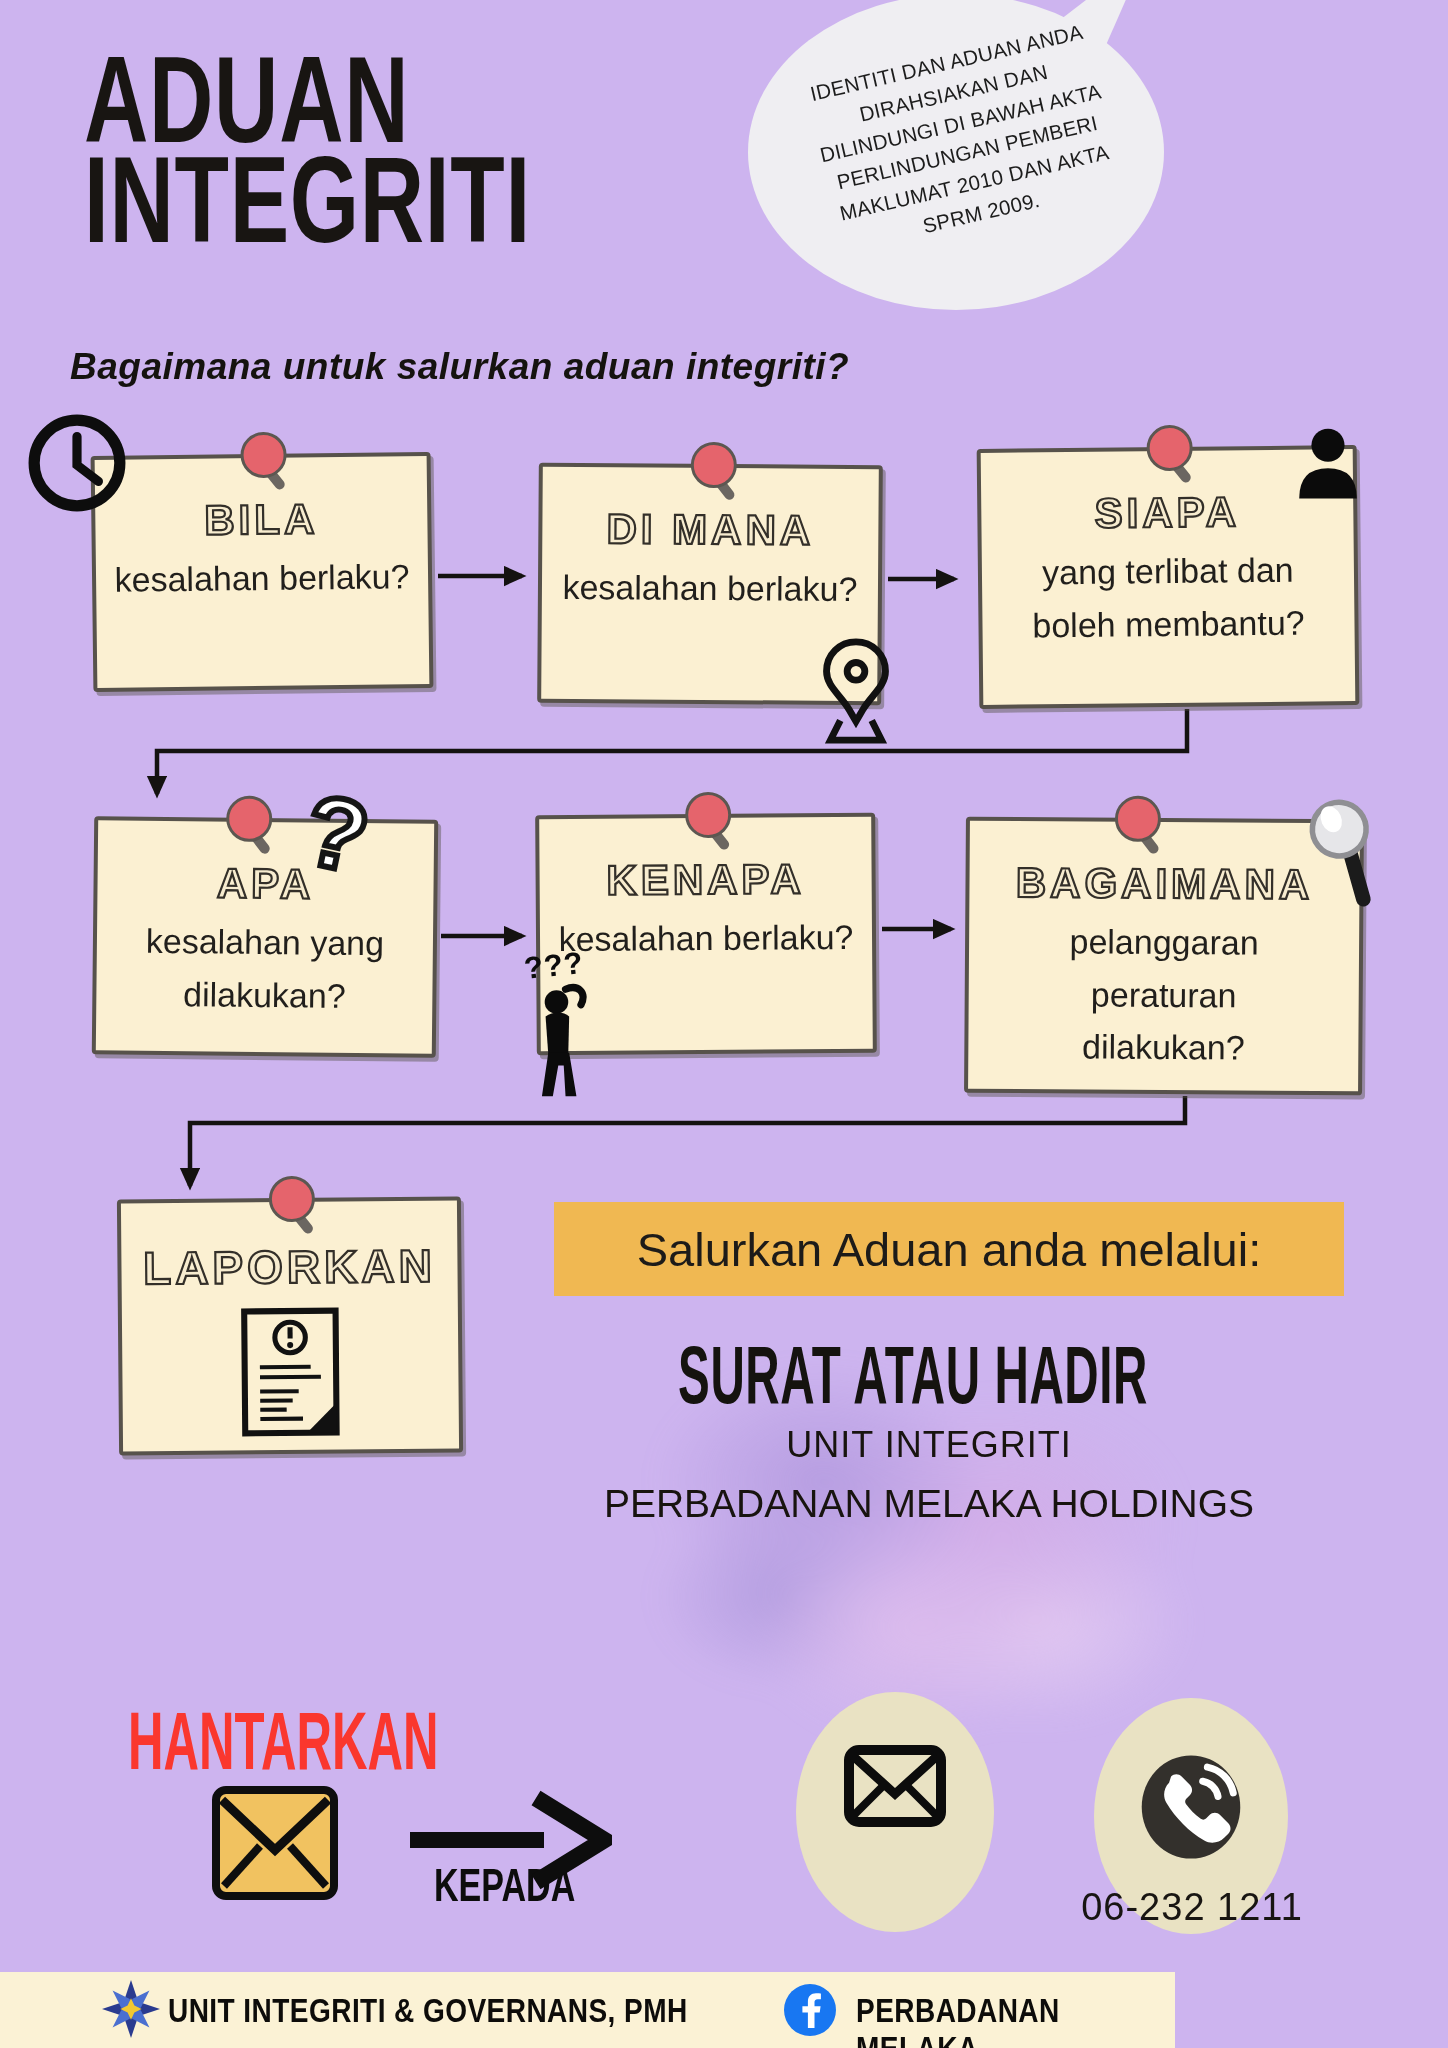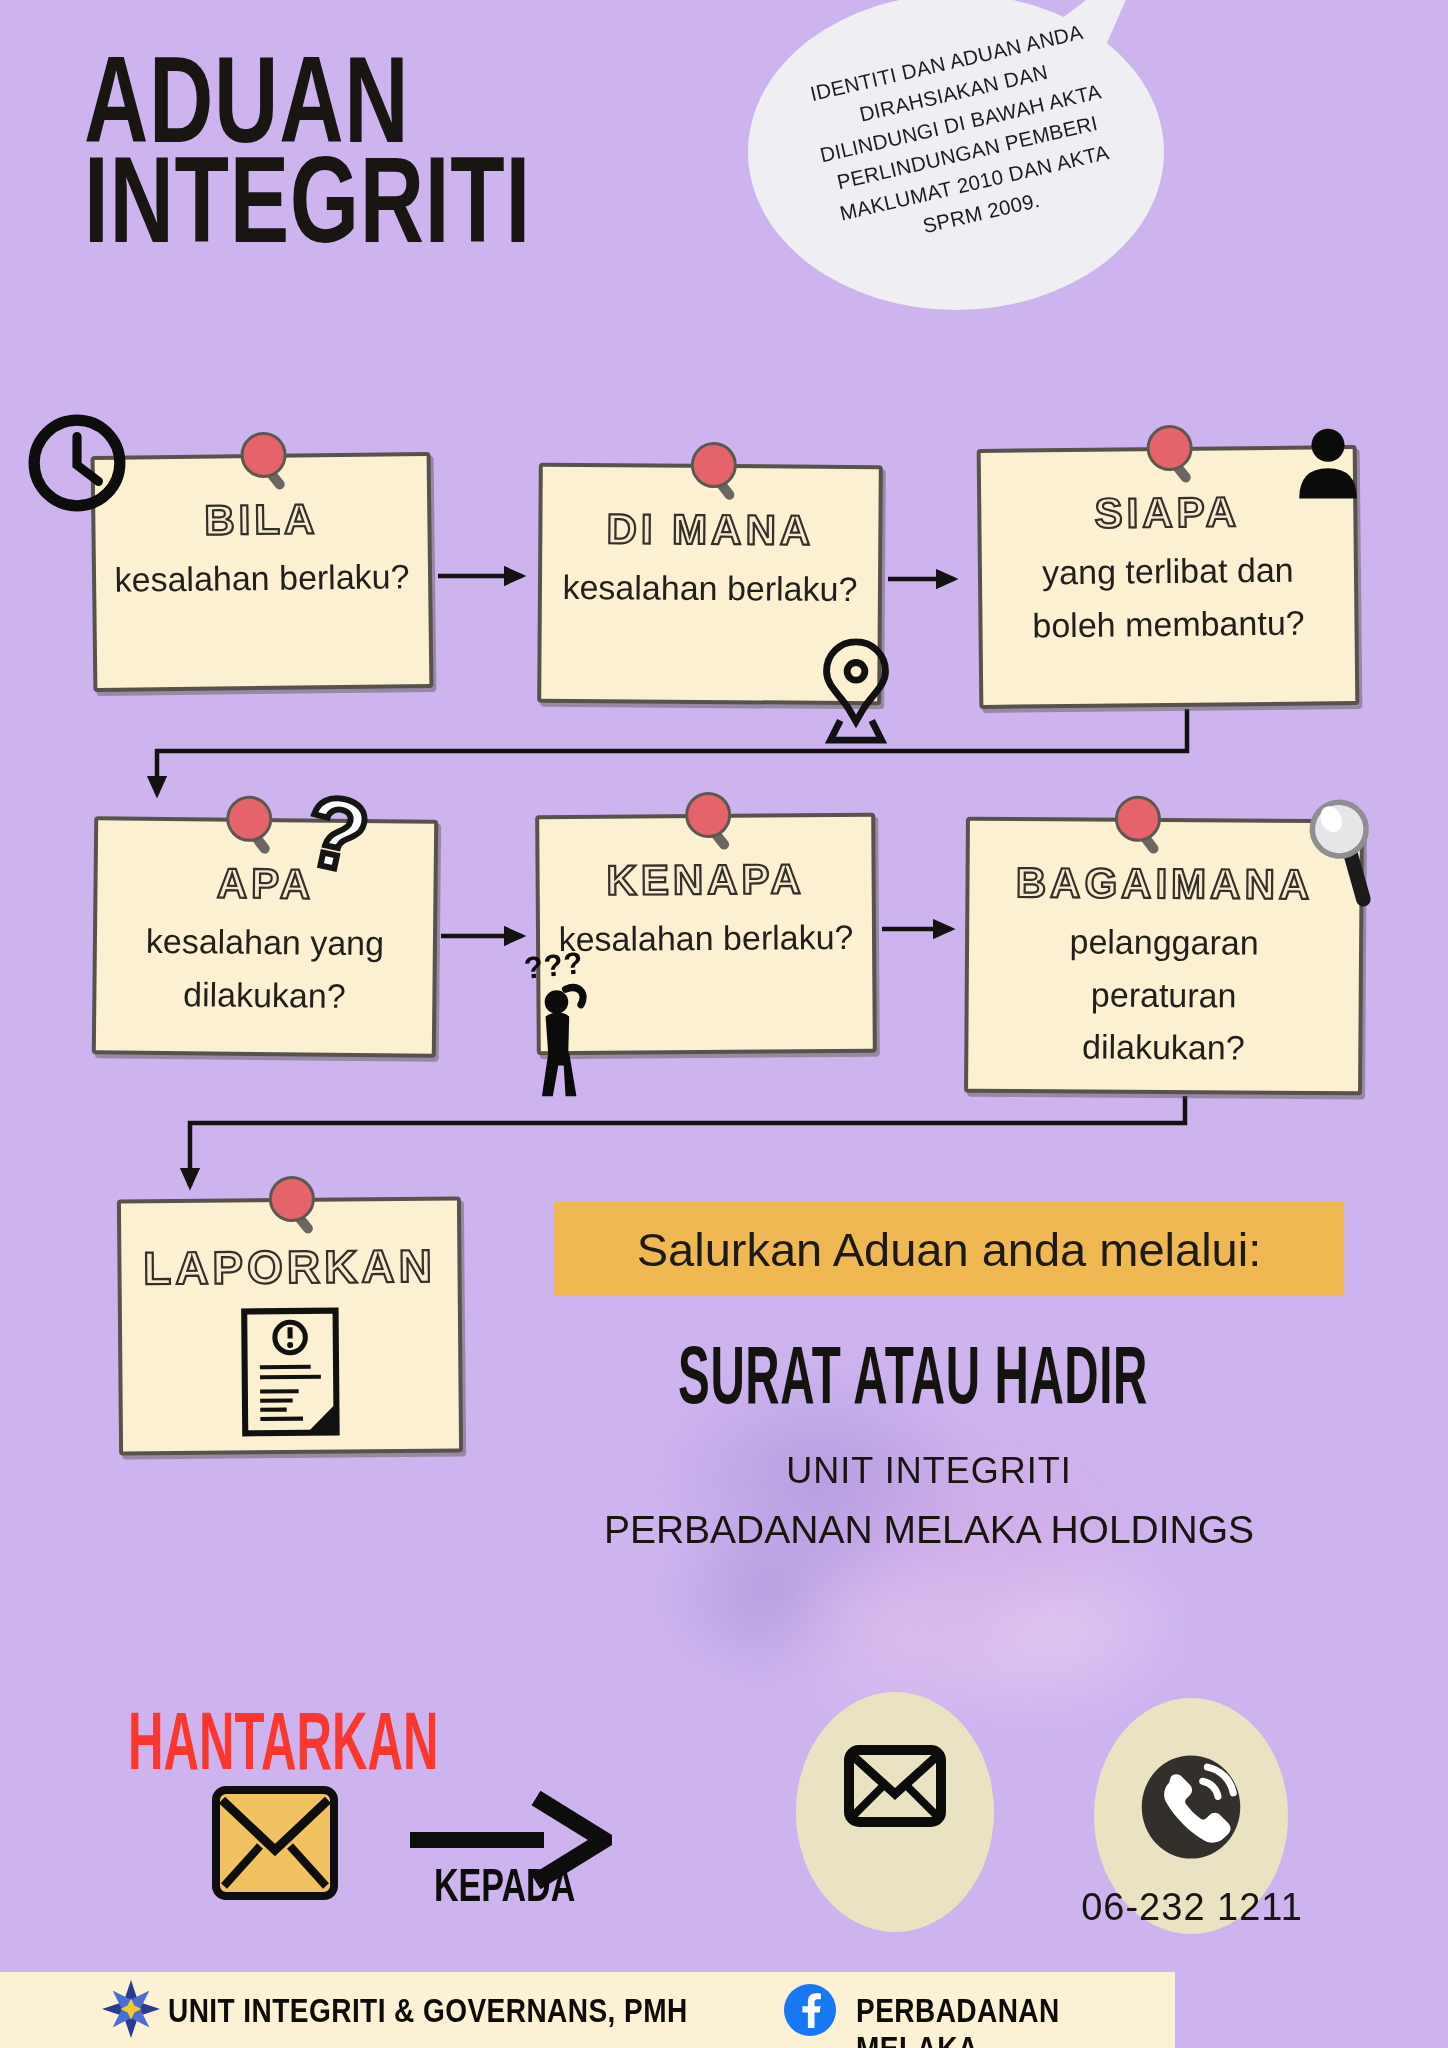--- a/index.html
+++ b/index.html
@@ -60,21 +60,21 @@
       background:
         radial-gradient(240px 170px at 35% 35%, rgba(150,125,205,.75), rgba(150,125,205,0) 70%),
         radial-gradient(260px 180px at 65% 45%, rgba(216,166,224,.8), rgba(216,166,224,0) 72%),
         radial-gradient(220px 160px at 50% 70%, rgba(236,197,235,.85), rgba(236,197,235,0) 70%),
         radial-gradient(180px 130px at 28% 62%, rgba(133,116,196,.6), rgba(133,116,196,0) 70%),
         radial-gradient(200px 140px at 72% 68%, rgba(247,222,244,.9), rgba(247,222,244,0) 75%);}
 
   .channel{position:absolute;left:448px;top:1336px;width:930px;text-align:center;z-index:2;color:#15130f;}
   .method-title{display:inline-block;font-size:82px;font-weight:bold;letter-spacing:1px;
                 transform:scaleX(.58);transform-origin:center top;line-height:.95;}
-  .addr{position:absolute;left:464px;width:930px;text-align:center;color:#18140f;z-index:2;margin-top:26px;}
+  .addr{position:absolute;left:464px;width:930px;text-align:center;color:#18140f;z-index:2;}
   .addr1{top:1424px;font-size:36px;letter-spacing:1px;}
   .addr2{top:1482px;font-size:39px;}
   .addr3{top:1544px;font-size:39px;}
   .addr4{top:1606px;font-size:39px;}
 
   .hantarkan{position:absolute;left:128px;top:1702px;font-size:82px;font-weight:bold;
              color:var(--accent-red);transform:scaleX(.6);transform-origin:left top;line-height:.95;}
   .envelope{position:absolute;left:212px;top:1786px;width:126px;height:114px;z-index:2;
             background:#f1c260;border:8px solid #0e0e0e;border-radius:14px;}
   .arrow-kepada{position:absolute;left:406px;top:1788px;z-index:2;}
@@ -107,20 +107,21 @@
     <span>ADUAN</span>
     <span>INTEGRITI</span>
   </div>
 
   <svg class="bubble-svg" width="470" height="384">
     <ellipse cx="230" cy="216" rx="208" ry="158" fill="var(--bubble-gray)"></ellipse>
     <path d="M300 110 L420 18 L340 200 Z" fill="var(--bubble-gray)"></path>
   </svg>
   <div class="bubble-text">IDENTITI DAN ADUAN ANDA DIRAHSIAKAN DAN DILINDUNGI DI BAWAH AKTA PERLINDUNGAN PEMBERI MAKLUMAT 2010 DAN AKTA SPRM 2009.</div>
 
+  <div class="subtitle">Bagaimana untuk salurkan aduan integriti?</div>
 
   <svg class="connectors" width="1448" height="2048">
     <defs>
       <marker id="arr" markerWidth="5" markerHeight="5" refX="4" refY="2.25" orient="auto" markerUnits="strokeWidth">
         <path d="M0,0 L5,2.25 L0,4.5 Z" fill="#141210"></path>
       </marker>
     </defs>
     <g stroke="#141210" stroke-width="4.5" fill="none">
       <path d="M438,576 L522,576" marker-end="url(#arr)"></path>
       <path d="M888,579 L954,579" marker-end="url(#arr)"></path>

